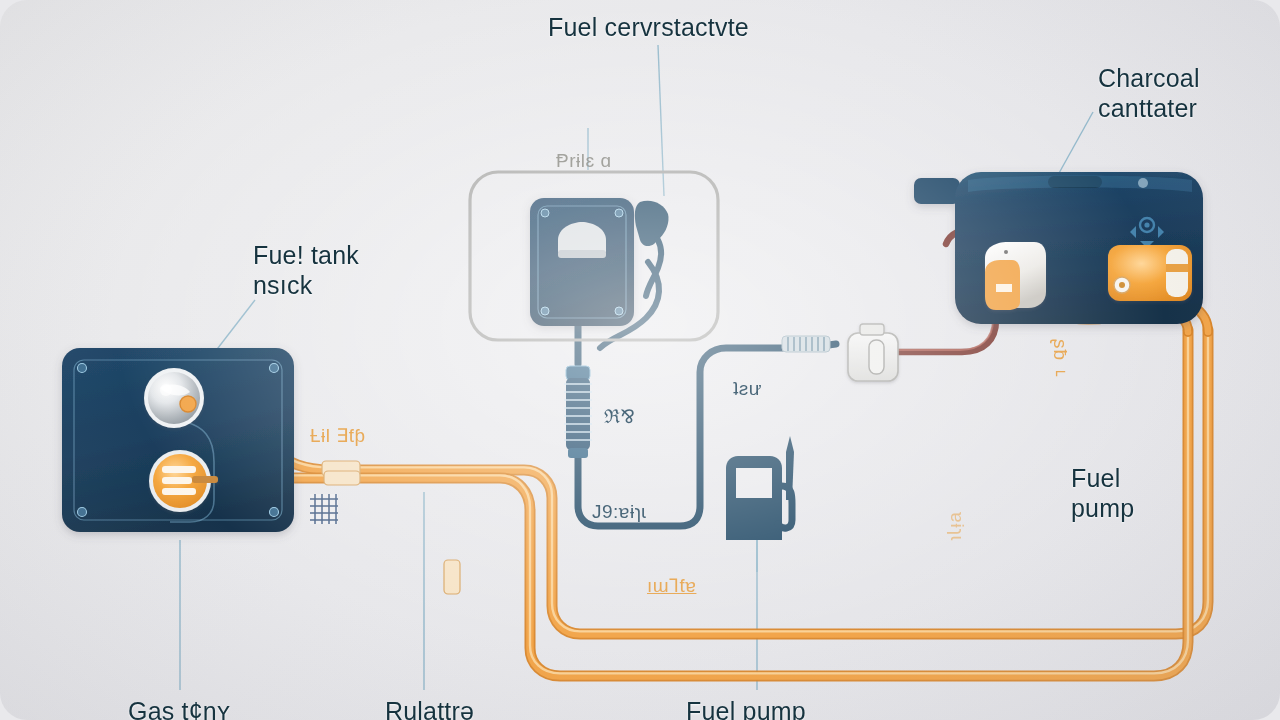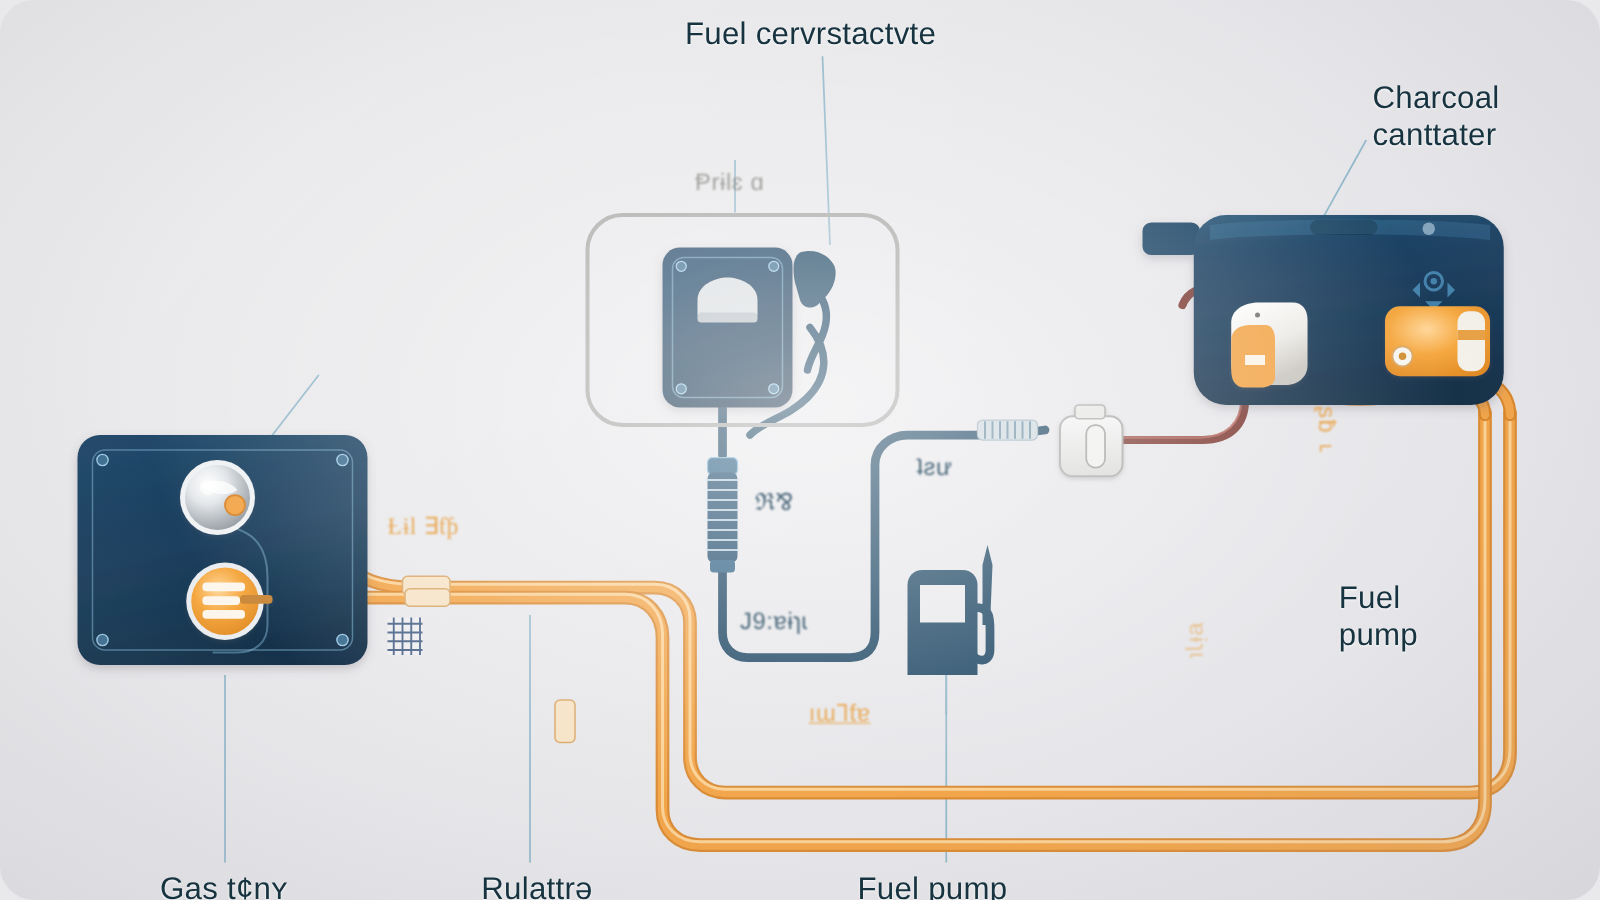--- a/index.html
+++ b/index.html
@@ -60,21 +60,21 @@
   }
   .inline-lbl.grey {
     color: #9b9b96;
     opacity: 0.9;
   }
   .inline-lbl.vert {
     writing-mode: vertical-rl;
     letter-spacing: 1px;
   }
   .blur1 { filter: blur(0.35px); }
-  .blur2 { filter: blur(0.7px); }
+  .blur2 { filter: blur(0.7px); margin-top: 14px; }
 </style>
 </head>
 <body>
 
 <div id="stage">
 
   <svg class="layer" viewBox="0 0 1280 720">
     <defs>
       <linearGradient id="navyBox" x1="0" y1="0" x2="0.3" y2="1">
         <stop offset="0%" stop-color="#21486a"></stop>
@@ -355,33 +355,35 @@
 
   </svg>
 
   <div class="vignette"></div>
 
   <div class="lbl blur1" style="left:548px; top:12px;">Fuel cervrstactvte</div>
 
   <div class="lbl blur1" style="left:1098px; top:63px;">Charcoal
 canttater</div>
 
+  <div class="lbl blur1" style="left:253px; top:240px;">Fue! tank
+nsıck</div>
 
   <div class="lbl" style="left:1046px; top:463px;margin-left:25px;">Fuel
 pump</div>
 
   <div class="lbl blur1" style="left:128px; top:696px;">Gas t¢nʏ</div>
 
   <div class="lbl blur1" style="left:385px; top:696px;">Rulattrə</div>
 
   <div class="lbl blur1" style="left:686px; top:696px;">Fuel pump</div>
 
   <div class="inline-lbl grey blur2" style="left:556px; top:136px;">Ᵽrɨlɛ ɑ</div>
 
-  <div class="inline-lbl orange blur2" style="left:310px; top:411px;font-family:Liberation Serif, serif;">Ƚɨl ∃ƭƥ</div>
+  <div class="inline-lbl orange blur2" style="left:310px; top:411px;">Ƚɨl ∃ƭƥ</div>
 
   <div class="inline-lbl navy blur2" style="left:592px; top:487px;">J9:ɐɨɿɩ</div>
 
   <div class="inline-lbl navy blur2" style="left:733px; top:364px;">ʇƨư</div>
 
   <div class="inline-lbl navy blur2" style="left:604px; top:392px;">ℜ⅋</div>
 
   <div class="inline-lbl orange blur2" style="left:647px; top:561px;text-decoration:underline;">ıɯ⅂ƭɐ</div>
 
   <div class="inline-lbl orange vert blur2" style="left:1049px; top:325px;">ʂƀ⌐</div>

